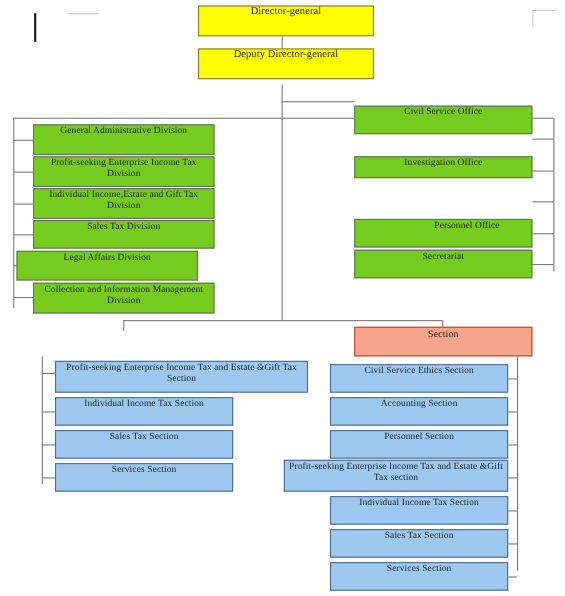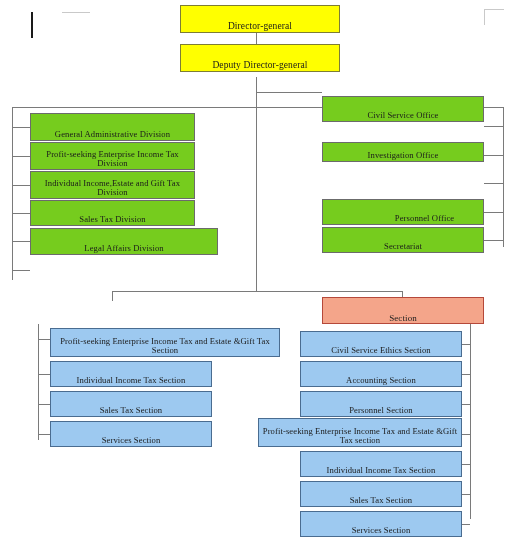--- a/index.html
+++ b/index.html
@@ -32,21 +32,21 @@
   .crop-h { height: 1px; }
   .crop-v { width: 1px; }
   .crop-dark { background: #1a1a1a; }
 
   
   .node {
     position: absolute;
     box-sizing: border-box;
     border: 1px solid #6e6e6e;
     display: flex;
-    align-items: flex-end;
+    align-items: flex-start;
     justify-content: center;
     text-align: center;
     color: #1b1b1b;
     line-height: 1.12;
     padding: 0 2px;
     letter-spacing: 0.1px;
   }
   .node.yellow {
     background: #ffff00;
     border-color: #7d7d35;
@@ -133,22 +133,25 @@
   </div>
   <div class="node green" style="left:30px; top:142px; width:165px; height:28px;">
     <span>Profit-seeking Enterprise Income Tax Division</span>
   </div>
   <div class="node green" style="left:30px; top:171px; width:165px; height:28px;">
     <span>Individual Income,Estate and Gift Tax Division</span>
   </div>
   <div class="node green" style="left:30px; top:200px; width:165px; height:26px;">
     <span>Sales Tax Division</span>
   </div>
-  <div class="node green" style="left:30px; top:228px; width:188px; height:27px;">
+  <div class="node green" style="left:15px; top:228px; width:165px; height:27px;">
     <span>Legal Affairs Division</span>
+  </div>
+  <div class="node green" style="left:30px; top:257px; width:165px; height:28px;">
+    <span>Collection and Information Management Division</span>
   </div>
 
   <div class="node green" style="left:322px; top:96px; width:162px; height:26px;">
     <span>Civil Service Office</span>
   </div>
   <div class="node green" style="left:322px; top:142px; width:162px; height:20px;">
     <span>Investigation Office</span>
   </div>
   <div class="node green" style="left:322px; top:199px; width:162px; height:26px;padding-left:45px;">
     <span>Personnel Office</span>

